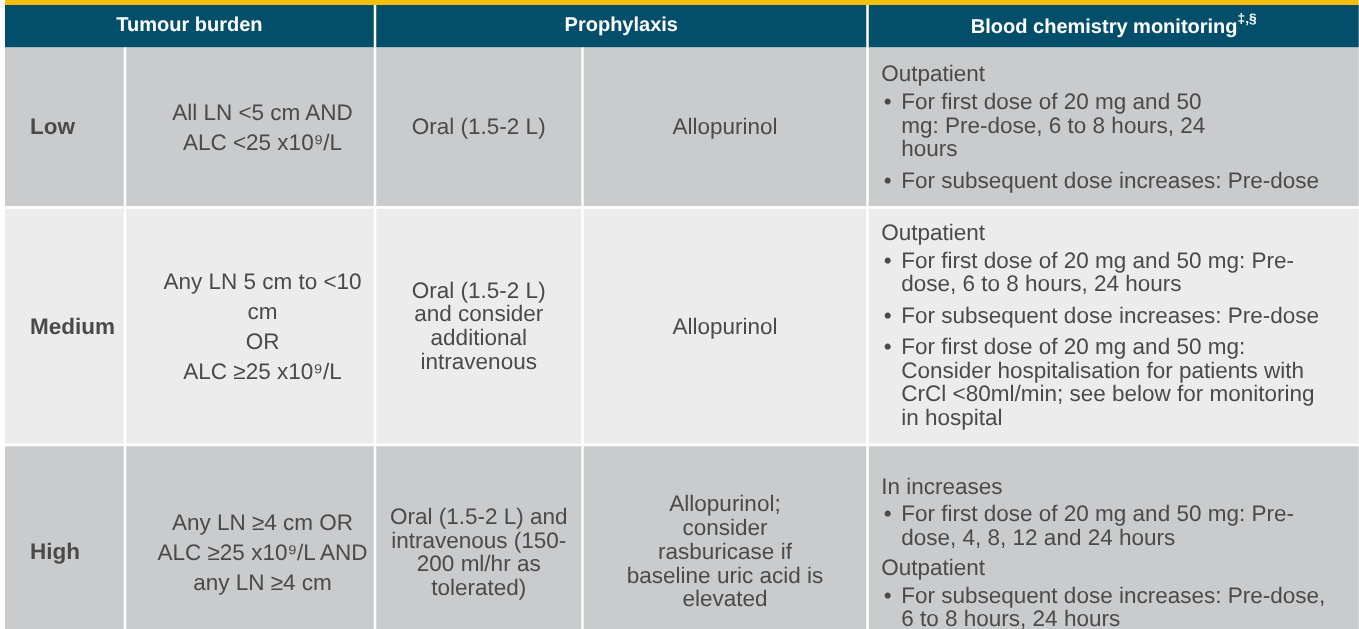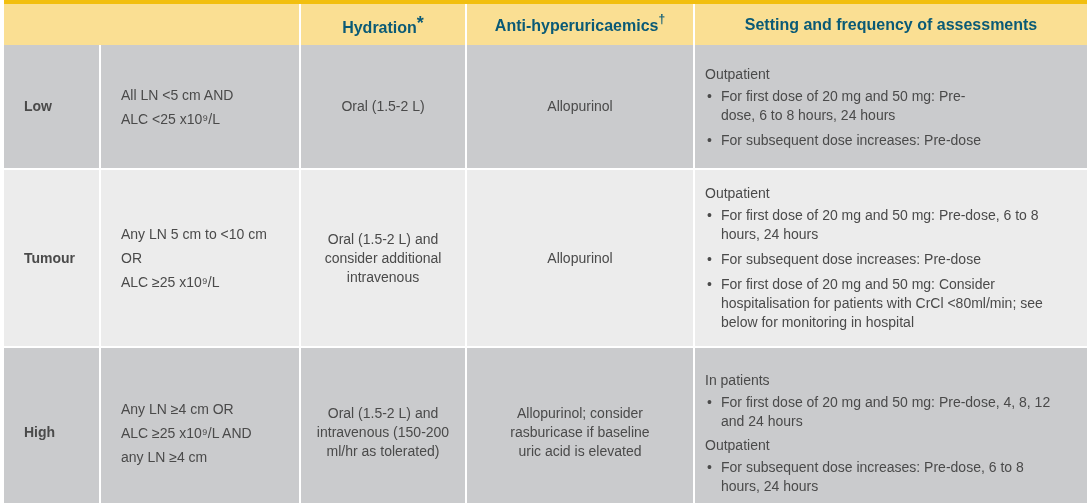--- a/index.html
+++ b/index.html
@@ -8,30 +8,30 @@
   .topbar { height: 4px; background: #f2bf0f; }
   table { border-collapse: collapse; width: 1083px; table-layout: fixed; }
   td, th { padding: 0; }
   .h1 th { background: #034f6b; color: #ffffff; font-weight: bold; font-size: 16px; height: 34px; text-align: center; vertical-align: middle; border-right: 2px solid #ffffff; }
   .h1 th:last-child { border-right: none; }
   .h1 sup { font-size: 11px; position: relative; top: -2px; }
   .h2 th { background: #fadf93; color: #0a5a76; font-weight: bold; font-size: 16px; height: 41px; text-align: center; vertical-align: middle; border-right: 2px solid #ffffff; }
   .h2 th:last-child { border-right: none; }
   .h2 th.star sup { font-size: 18px; top: 2px; position: relative; }
   .h2 sup { font-size: 12px; position: relative; top: -2px; }
-  .row td { color: #4a4a4a; font-size: 14px; line-height: 19px; border-right: 2px solid #ffffff; vertical-align: middle; }
+  .row td { color: #4a4a4a; font-size: 18px; line-height: 19px; border-right: 2px solid #ffffff; vertical-align: middle; }
   .row td:last-child { border-right: none; }
   .row.dark td { background: #cacbcd; }
   .row.light td { background: #ececec; }
   .row.r1 td { height: 105px; }
   .row.r2 td { height: 160px; }
   .row.r3 td { height: 151px; }
   .sep td { height: 2px; background: #ffffff; }
   .c-level { padding-left: 20px !important; font-weight: bold; }
-  .c-crit { padding-left: 20px !important; line-height: 24px !important; }
+  .c-crit { padding-left: 20px !important; line-height: 24px !important; text-align: center; }
   .c-center { text-align: center; padding: 0 8px !important; }
   .c-mon { padding: 6px 10px 6px 10px !important; vertical-align: top; }
   .mon-head { margin: 0 0 3px 0; }
   ul { list-style: none; margin: 0 0 5px 0; padding: 0; }
   li { position: relative; padding-left: 16px; margin-bottom: 6px; }
   li:last-child { margin-bottom: 4px; }
   li .bullet { position: absolute; left: 2px; top: 0; }
   .r1 .c-mon { padding-top: 12px !important; }
   .r2 .c-mon { padding-top: 10px !important; }
   .r3 .c-mon { padding-top: 12px !important; }
@@ -43,25 +43,24 @@
   <div class="topbar"></div>
   <table>
     <colgroup>
       <col style="width:96px">
       <col style="width:200px">
       <col style="width:166px">
       <col style="width:228px">
       <col style="width:393px">
     </colgroup>
     <tbody>
-    <tr class="h2">
-      <th colspan="2"></th>
-      <th class="star"><span>Hydration</span><sup>*</sup></th>
-      <th><span>Anti-hyperuricaemics</span><sup>†</sup></th>
-      <th><span>Setting and frequency of assessments</span></th>
+        <tr class="h1">
+      <th colspan="2"><span>Tumour burden</span></th>
+      <th colspan="2"><span>Prophylaxis</span></th>
+      <th><span>Blood chemistry monitoring</span><sup>‡,§</sup></th>
     </tr>
 
     <tr class="row dark r1">
       <td class="c-level">Low</td>
       <td class="c-crit">
         <div>All LN &lt;5 cm AND</div>
         <div>ALC &lt;25 x10⁹/L</div>
       </td>
       <td class="c-center">Oral (1.5-2 L)</td>
       <td class="c-center">Allopurinol</td>
@@ -71,21 +70,21 @@
           <li><span class="bullet">•</span><span style="display:inline-block;max-width:250px">For first dose of 20 mg and 50 mg: Pre-dose, 6 to 8 hours, 24 hours</span></li>
           <li><span class="bullet">•</span><span>For subsequent dose increases: Pre-dose</span></li>
         </ul>
       </td>
     </tr>
     <tr class="sep">
           <td colspan="5"></td>
         </tr>
 
     <tr class="row light r2">
-      <td class="c-level">Tumour</td>
+      <td class="c-level">Medium</td>
       <td class="c-crit">
         <div>Any LN 5 cm to &lt;10 cm</div>
         <div>OR</div>
         <div>ALC ≥25 x10⁹/L</div>
       </td>
       <td class="c-center">
             <div style="max-width:140px;margin:14px auto">Oral (1.5-2 L) and consider additional intravenous</div>
           </td>
       <td class="c-center">Allopurinol</td>
       <td class="c-mon">
@@ -108,21 +107,21 @@
         <div>ALC ≥25 x10⁹/L AND</div>
         <div>any LN ≥4 cm</div>
       </td>
       <td class="c-center">
             <div style="max-width:145px;margin:0 auto">Oral (1.5-2 L) and intravenous (150-200 ml/hr as tolerated)</div>
           </td>
       <td class="c-center">
             <div style="max-width:160px;margin:0 auto">Allopurinol; consider rasburicase if baseline uric acid is elevated</div>
           </td>
       <td class="c-mon">
-        <div class="mon-head">In patients</div>
+        <div class="mon-head">In increases</div>
         <ul>
           <li><span class="bullet">•</span><span style="display:inline-block;max-width:345px">For first dose of 20 mg and 50 mg: Pre-dose, 4, 8, 12 and 24 hours</span></li>
         </ul>
         <div class="mon-head">Outpatient</div>
         <ul>
           <li><span class="bullet">•</span><span style="display:inline-block;max-width:345px">For subsequent dose increases: Pre-dose, 6 to 8 hours, 24 hours</span></li>
         </ul>
       </td>
     </tr>
   </tbody>

